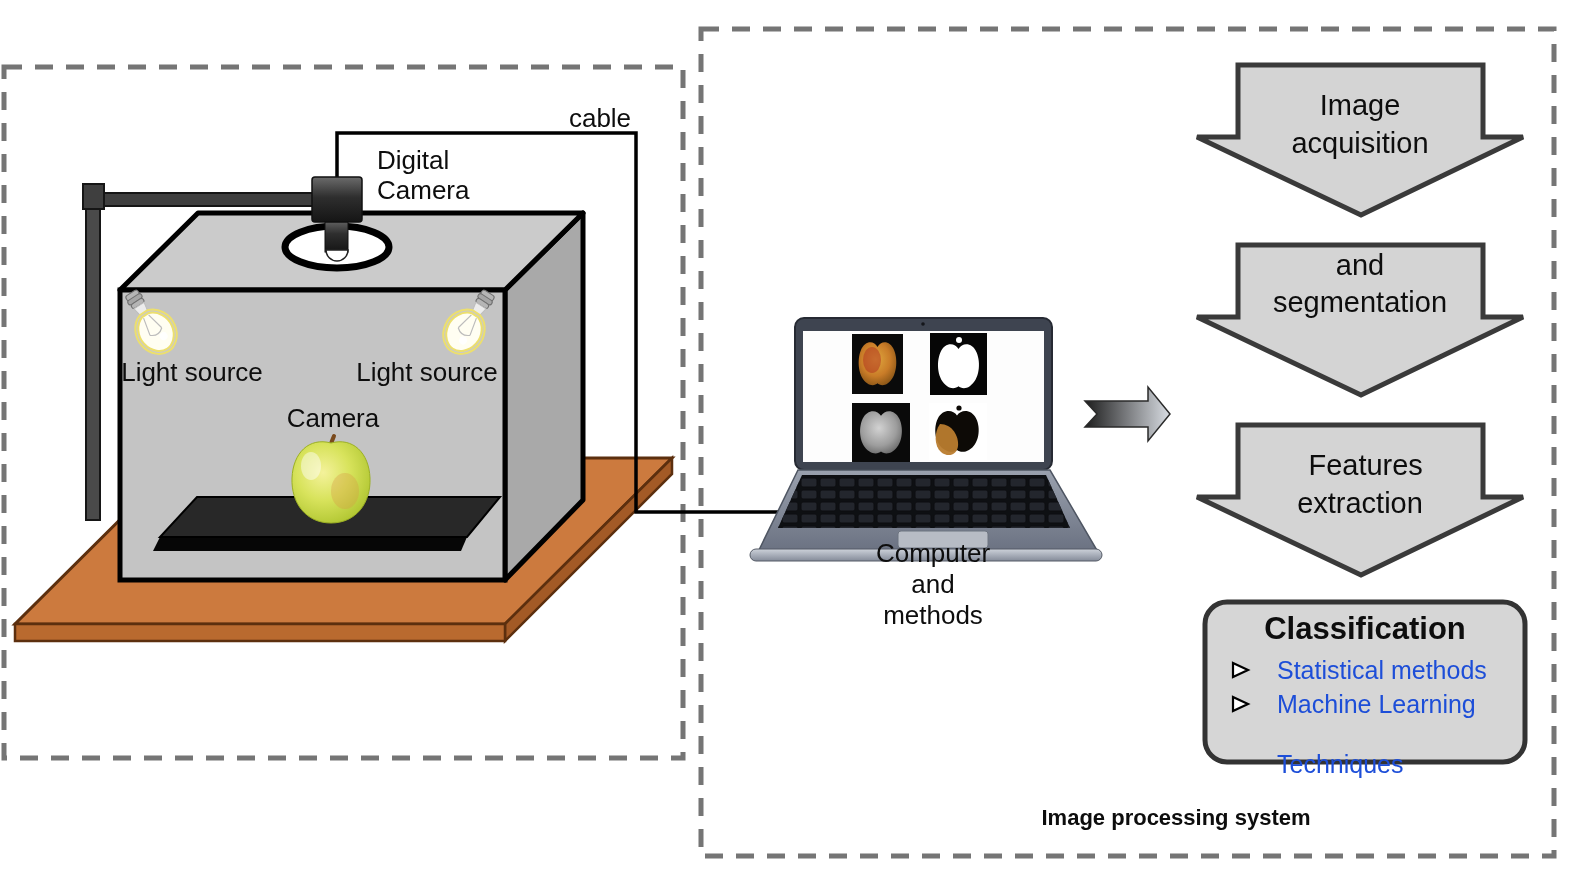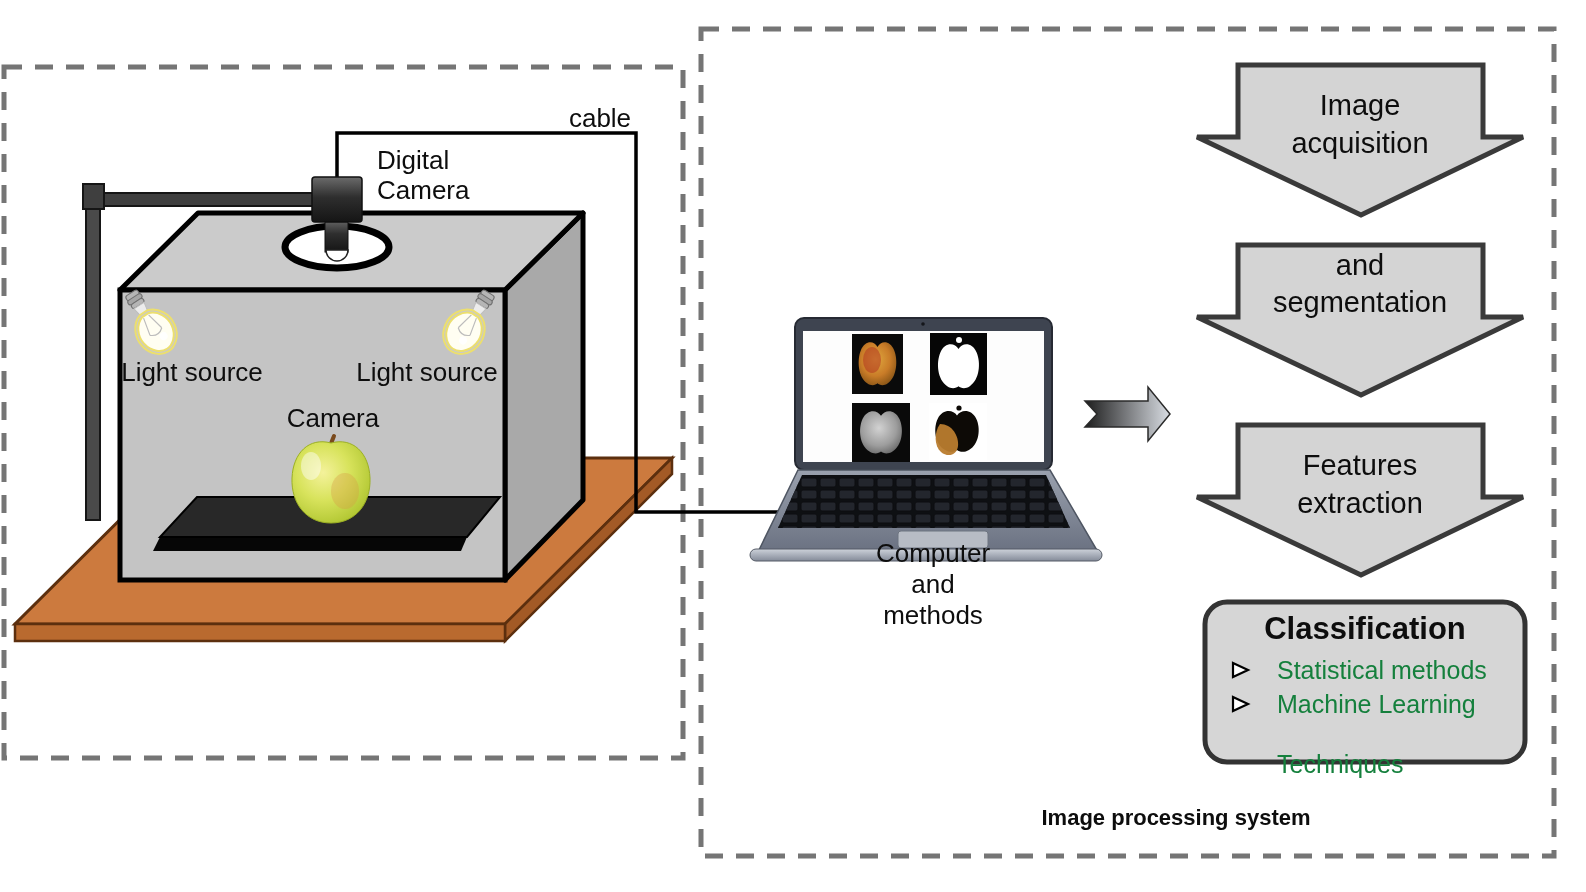--- a/index.html
+++ b/index.html
@@ -9,21 +9,21 @@
   .lbl{position:absolute;color:#0d0d0d;white-space:nowrap;line-height:1.15;}
   .ctr{transform:translateX(-50%);text-align:center;}
   .f26{font-size:26px;}
   .f27{font-size:26px;}
   .f29{font-size:29px;}
   .title31{font-size:31px;font-weight:bold;text-align:right;}
   .title32{font-size:22px;font-weight:bold;}
   .steptext{line-height:38px;}
   .steptext3{line-height:37px;}
   .caption{line-height:31px;}
-  .classitem{position:absolute;font-size:25px;color:#15803d;white-space:nowrap;}
+  .classitem{position:absolute;font-size:25px;color:#1d4ed8;white-space:nowrap;}
   .bullet{position:absolute;width:20px;height:18px;}
 </style>
 </head>
 <body>
 
 <div id="canvas">
 
   <svg id="gfx" width="1586" height="892" viewBox="0 0 1586 892">
     <defs>
       <radialGradient id="gradApple" cx="40%" cy="38%" r="75%">
@@ -187,21 +187,21 @@
   <div class="lbl f29 ctr steptext" style="left:1360px;top:86px;">
     <div>Image</div>
     <div>acquisition</div>
   </div>
 
   <div class="lbl f29 ctr steptext3" style="left:1360px;top:247px;">
     <div>and</div>
     <div>segmentation</div>
   </div>
 
-  <div class="lbl f29 ctr steptext" style="left:1360px;top:446px;">
+  <div class="lbl f29 ctr steptext" style="left:1360px;top:446px;text-align:right;">
     <div>Features</div>
     <div>extraction</div>
   </div>
 
   <div class="lbl title31 ctr" style="left:1365px;top:611px;">Classification</div>
 
   <svg class="bullet" style="left:1231px;top:661px;" viewBox="0 0 20 18">
     <polygon points="2,2 17,9 2,16" fill="#ffffff" stroke="#000" stroke-width="2.2"></polygon>
   </svg>
   <div class="classitem" style="left:1277px;top:656px;">Statistical methods</div>

